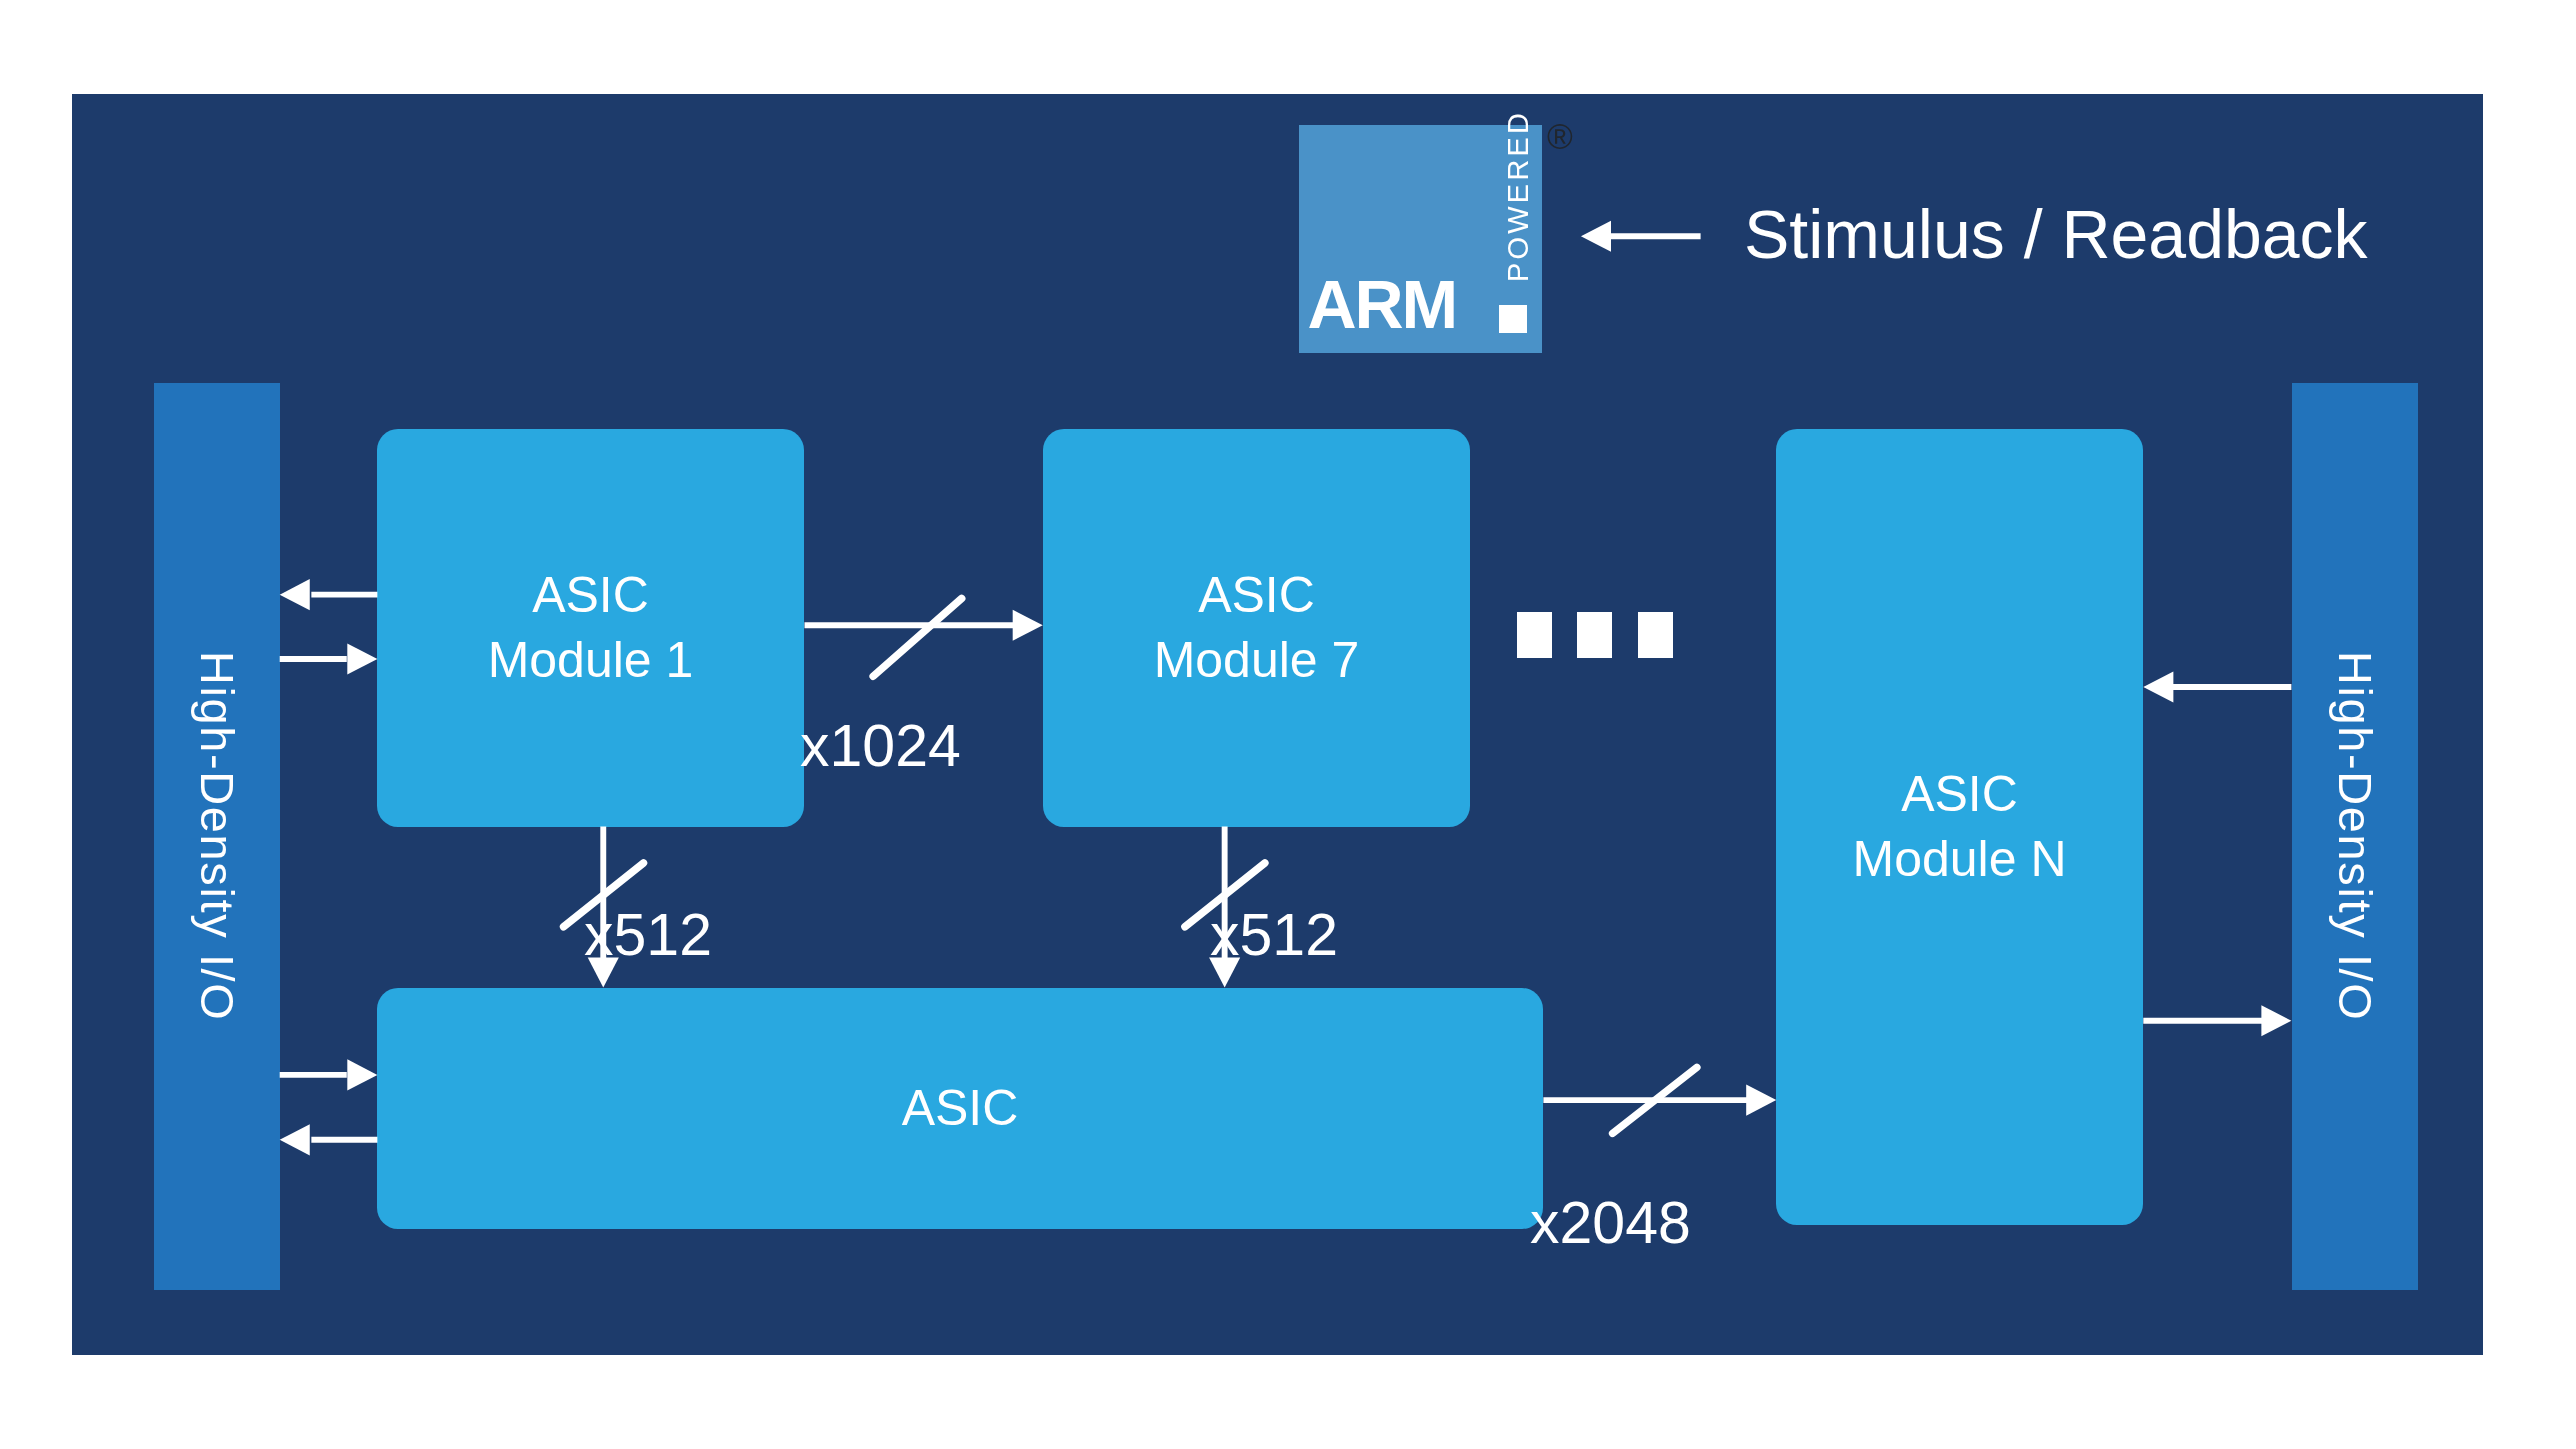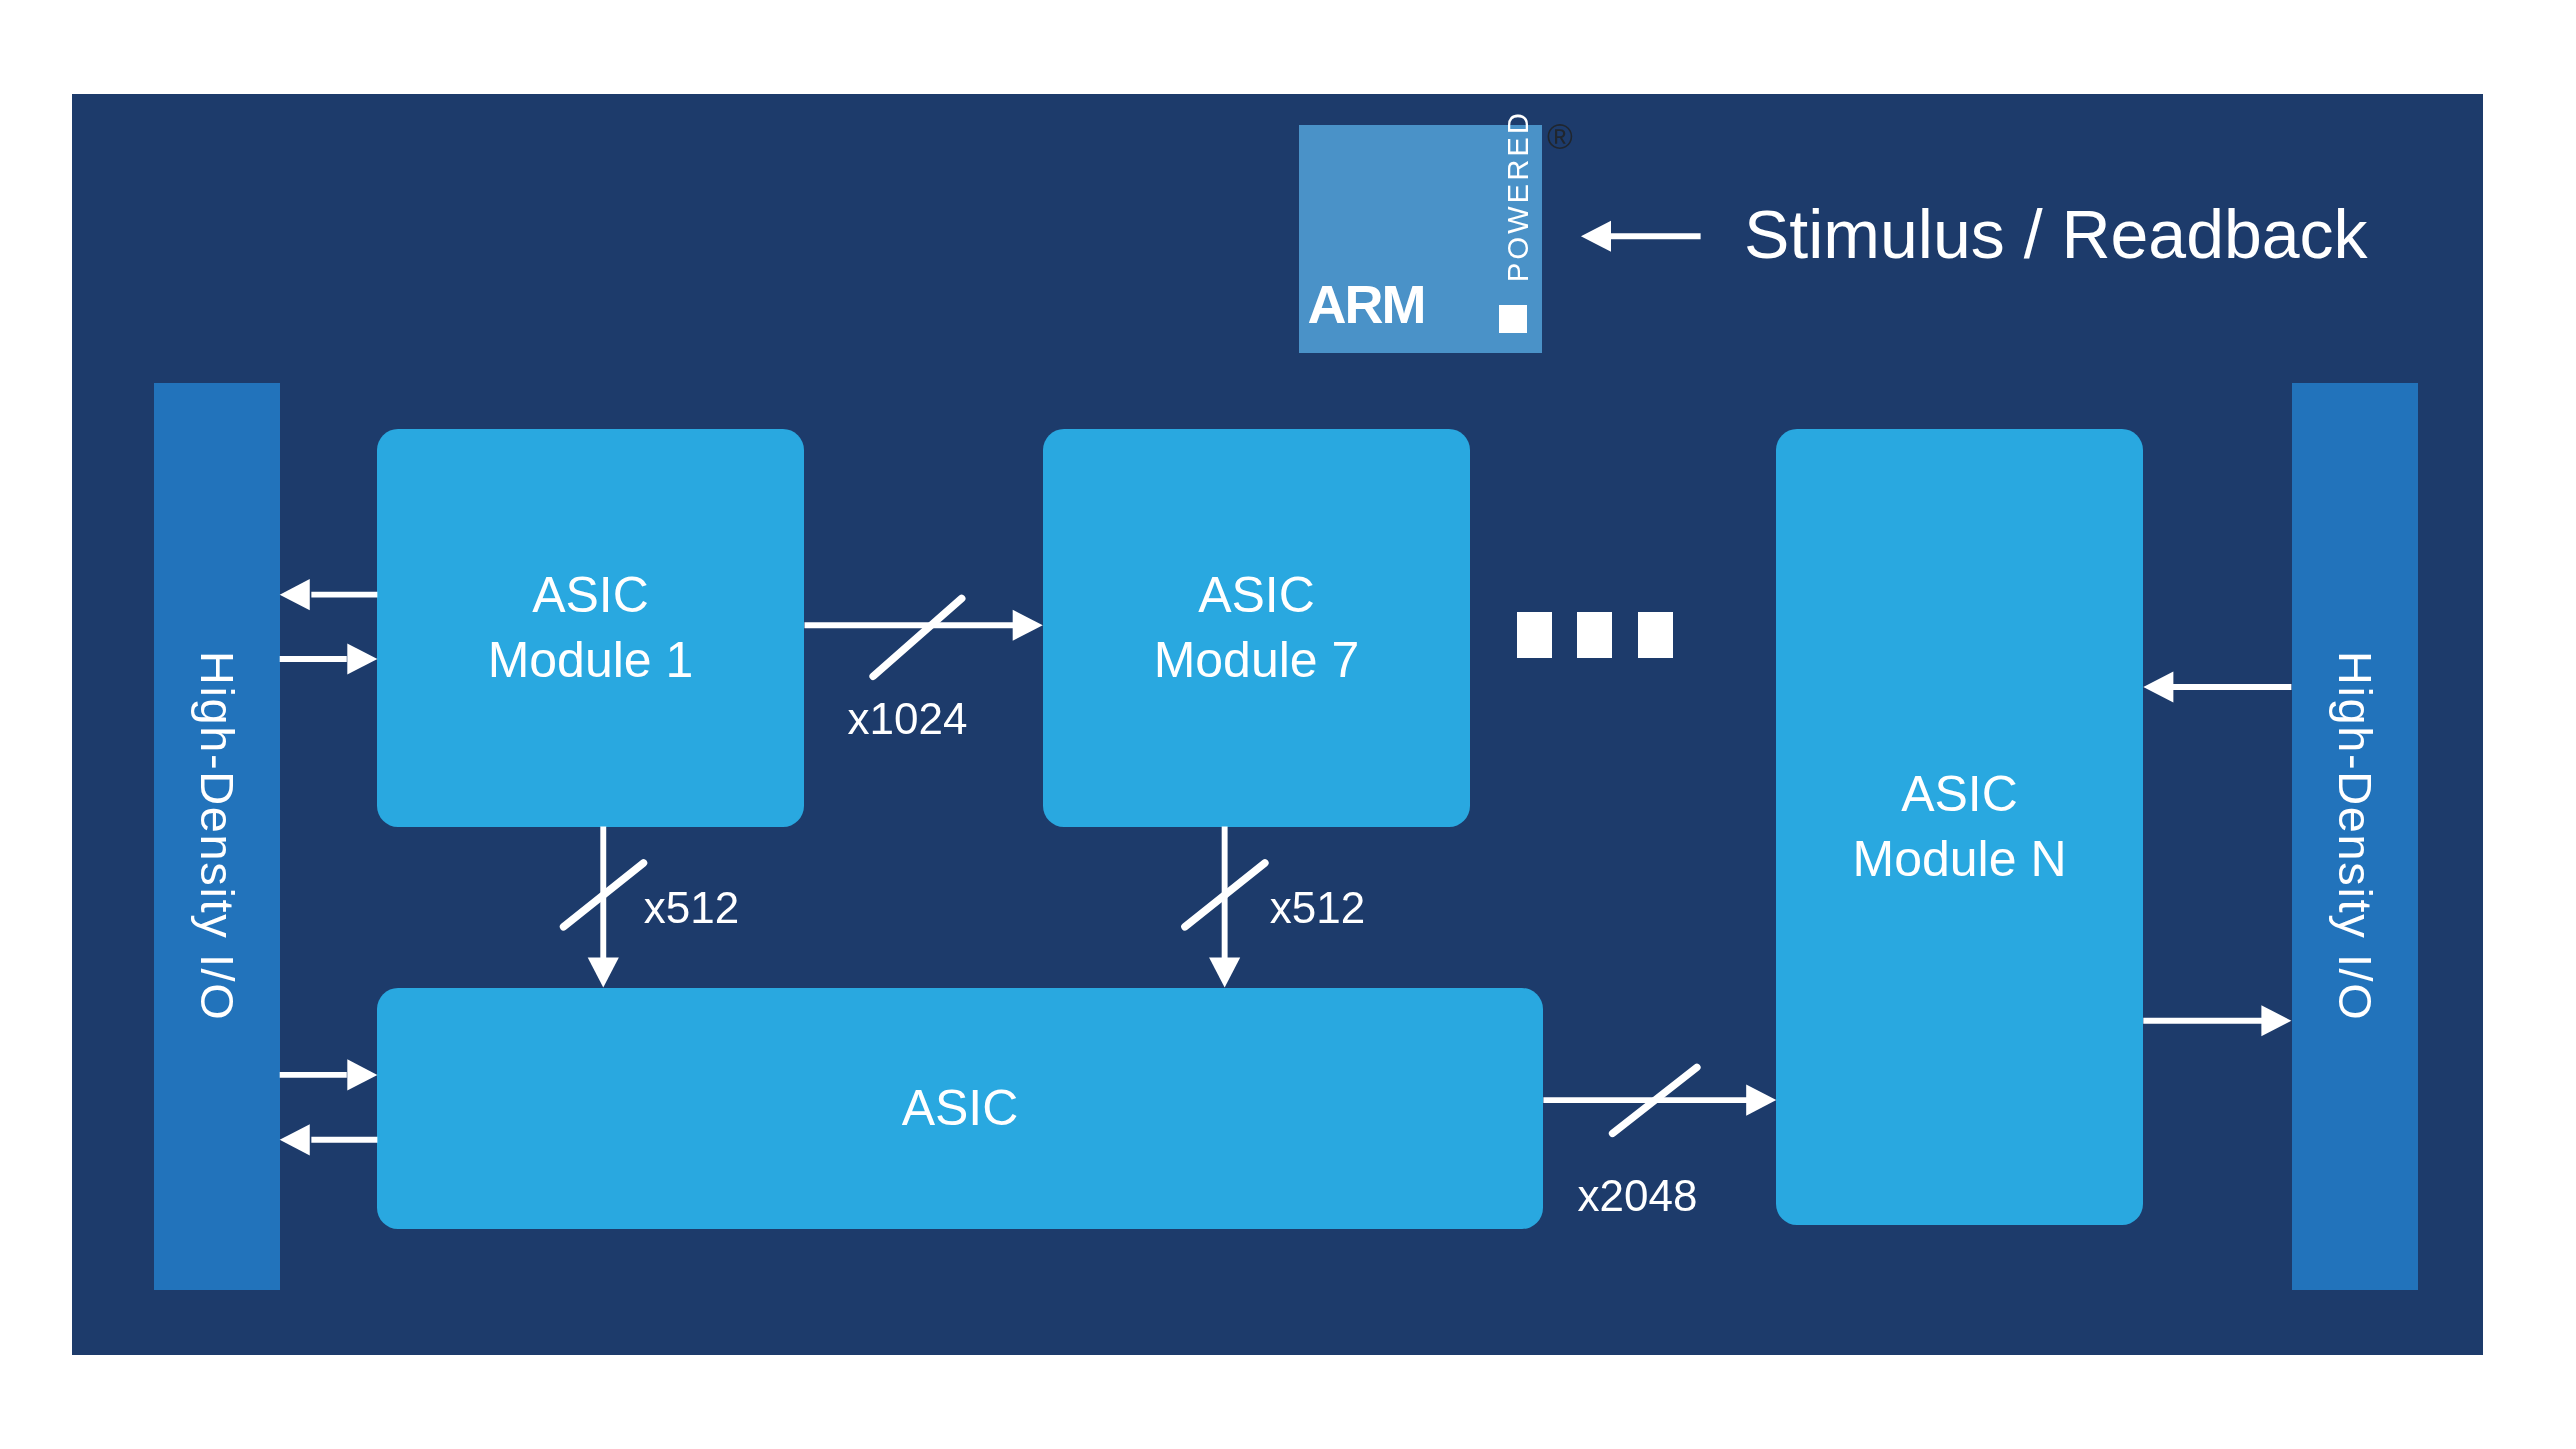--- a/index.html
+++ b/index.html
@@ -34,37 +34,37 @@
   .module{
     position:absolute;background:var(--module-bg);color:var(--text);
     display:flex;flex-direction:column;align-items:center;justify-content:center;
     font-size:50px;line-height:65px;text-align:center;border-radius:21px;
   }
   .module.m1{left:305px;top:335px;width:427px;height:398px;}
   .module.m2{left:971px;top:335px;width:427px;height:398px;}
   .module.m23{left:305px;top:894px;width:1166px;height:241px;}
   .module.mn{left:1704px;top:335px;width:367px;height:796px;}
   .bus-label{
-    position:absolute;width:215px;height:65px;line-height:65px;text-align:center;
-    color:var(--text);font-size:44px;white-space:nowrap;
+    position:absolute;width:215px;height:65px;line-height:65px;text-align:left;
+    color:var(--text);font-size:59px;white-space:nowrap;margin-top:28px;
   }
   #label-x1024{left:728px;top:592px;}
   #label-x512-a{left:512px;top:781px;}
   #label-x512-b{left:1138px;top:781px;}
   #label-x2048{left:1458px;top:1069px;}
   .dot{
     position:absolute;top:518px;width:35px;height:46px;background:var(--text);
   }
   .dot.d1{left:1445px;} .dot.d2{left:1505px;} .dot.d3{left:1566px;}
   .arm-logo{
     position:absolute;left:1227px;top:31px;width:243px;height:228px;
     background:var(--arm-logo-bg);
   }
   .arm-brand{
-    position:absolute;left:8.6px;bottom:10.7px;font-size:54px;font-weight:700;
+    position:absolute;left:8.6px;bottom:10.7px;font-size:68px;font-weight:700;
     color:var(--text);letter-spacing:-2.1px;line-height:75px;
   }
   .arm-dot{
     position:absolute;right:15px;bottom:20px;width:28px;height:28px;background:var(--text);
   }
   .arm-powered{
     position:absolute;right:7.5px;top:14px;height:143px;
     writing-mode:vertical-rl;text-orientation:sideways;transform:rotate(180deg);
     color:var(--text);font-size:29px;font-weight:400;letter-spacing:3.2px;white-space:nowrap;
   }

